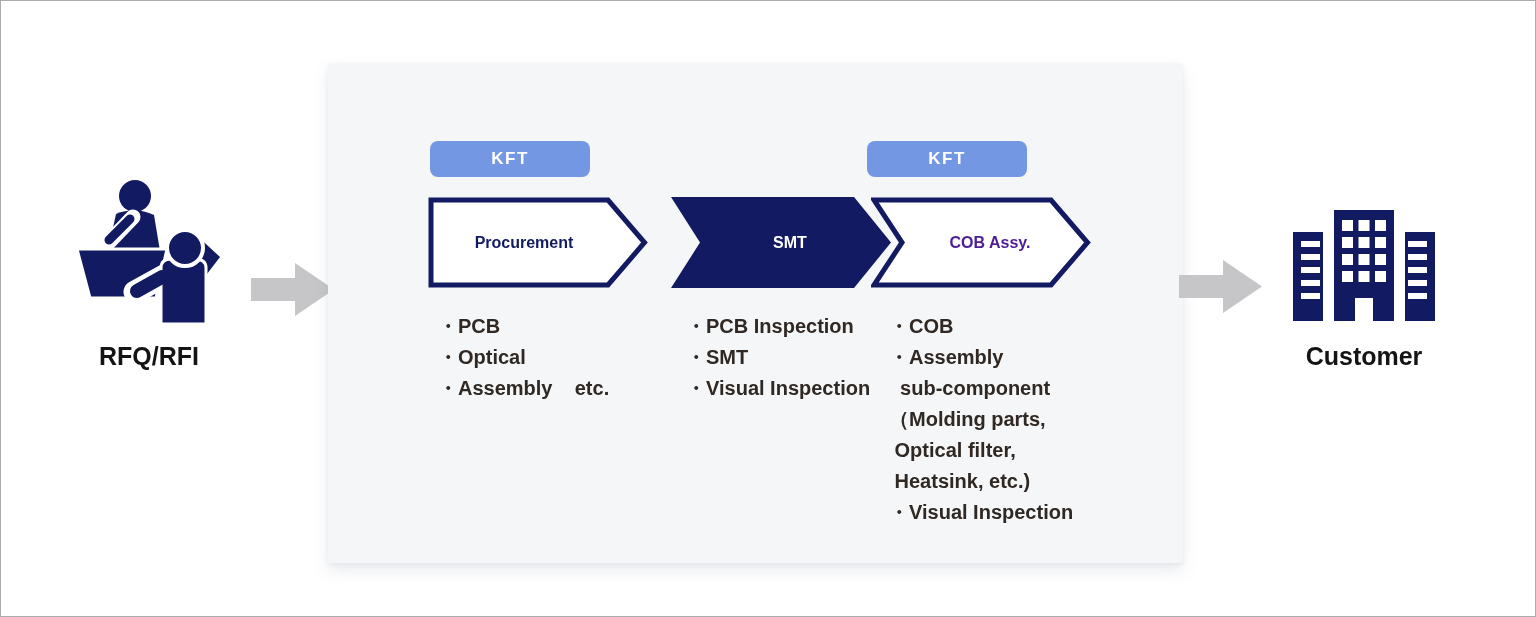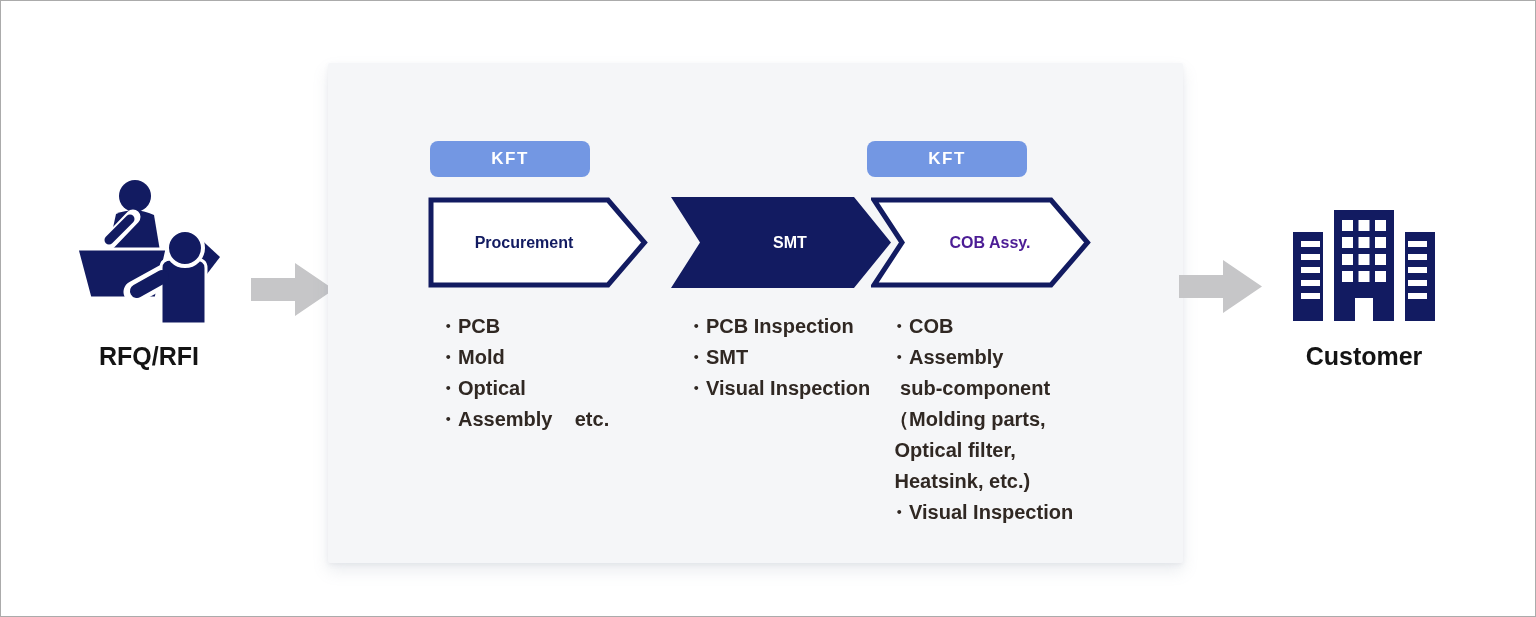--- a/index.html
+++ b/index.html
@@ -101,21 +101,20 @@
 
   <div class="chev c3">
     <svg viewBox="0 0 220 91" preserveAspectRatio="none">
       <polygon points="3,3 180,3 216.5,45.5 180,88 3,88 31,45.5" fill="#ffffff" stroke="#121b61" stroke-width="5"></polygon>
     </svg>
     <div class="lbl">COB Assy.</div>
   </div>
 
   <div class="list l1">
       <div class="li">・PCB</div>
-      <div class="li">・Mold</div>
       <div class="li">・Optical</div>
       <div class="li">・Assembly    etc.</div>
     </div>
   <div class="list l2">
       <div class="li">・PCB Inspection</div>
       <div class="li">・SMT</div>
       <div class="li">・Visual Inspection</div>
     </div>
   <div class="list l3">
       <div class="li">・COB</div>

